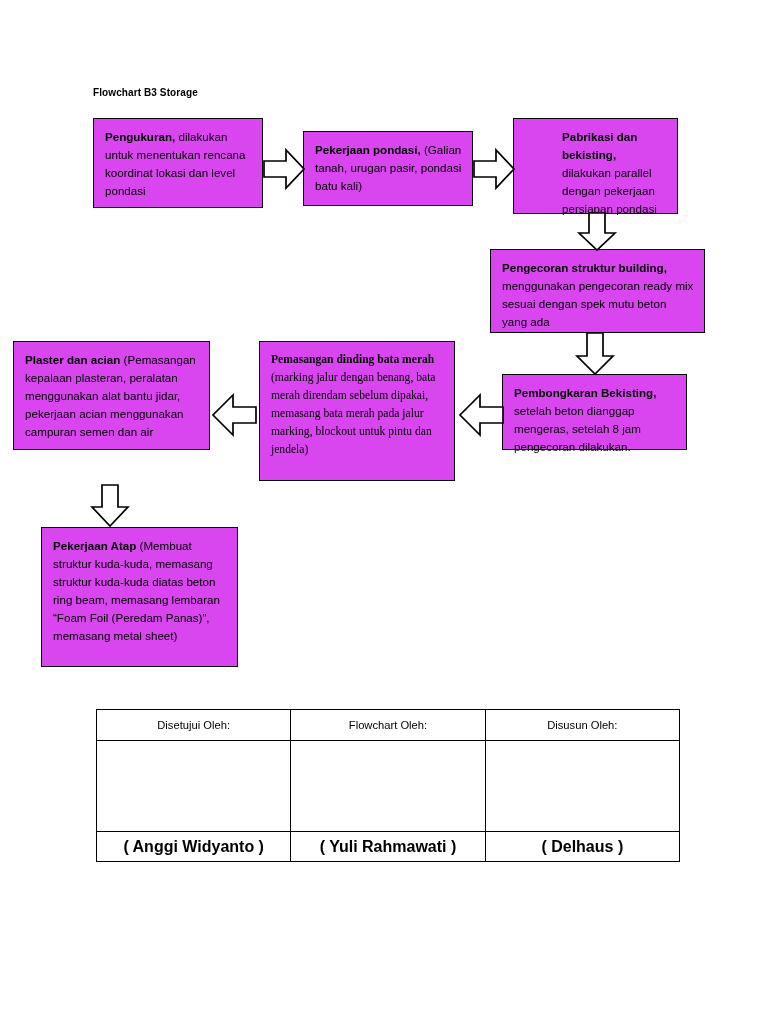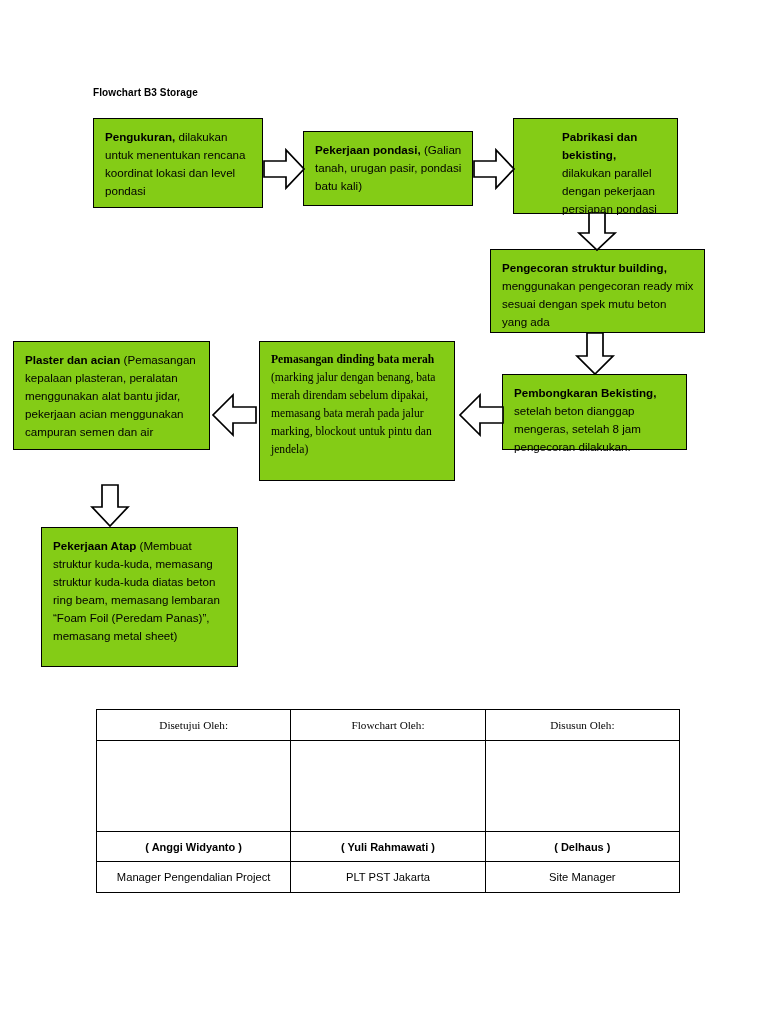--- a/index.html
+++ b/index.html
@@ -30,21 +30,21 @@
     font-weight: bold;
     letter-spacing: 0.1px;
     white-space: nowrap;
   }
 
   
   .node {
     position: absolute;
     box-sizing: border-box;
     border: 1.6px solid #000000;
-    background: #84cc16;
+    background: #d946ef;
     font-size: 11.6px;
     line-height: 1.55;
     padding: 9px 10px 6px 11px;
   }
   .node .b { font-weight: bold; }
 
   #node-pengukuran   { left: 93px;  top: 118px; width: 170px; height: 90px; }
   #node-pondasi      { left: 303px; top: 131px; width: 170px; height: 75px; }
   #node-pabrikasi    { left: 513px; top: 118px; width: 165px; height: 96px; padding-left: 48px; }
   #node-pengecoran   { left: 490px; top: 249px; width: 215px; height: 84px; }
@@ -68,23 +68,23 @@
     border-collapse: collapse;
     table-layout: fixed;
   }
   .sign-table td {
     border: 1.4px solid #000000;
     text-align: center;
     vertical-align: middle;
     font-size: 11.2px;
     padding: 4px 2px;
   }
-  .sign-table .row-head td { height: 22px; font-family: Liberation Serif, serif; }
+  .sign-table .row-head td { height: 22px; }
   .sign-table .row-blank td { height: 82px; }
-  .sign-table .row-name td { height: 21px; font-weight: bold; font-size: 11px; }
+  .sign-table .row-name td { height: 21px; font-weight: bold; font-size: 16px; }
   .sign-table .row-role td { height: 22px; }
 </style>
 </head>
 <body>
 
 <div class="page">
 
   <div class="chart-title">Flowchart B3 Storage</div>
 
   <div class="node" id="node-pengukuran">
@@ -171,21 +171,16 @@
       <tr class="row-blank">
         <td></td>
         <td></td>
         <td></td>
       </tr>
       <tr class="row-name">
         <td>( Anggi Widyanto )</td>
         <td>( Yuli Rahmawati )</td>
         <td>( Delhaus )</td>
       </tr>
-      <tr class="row-role">
-        <td>Manager Pengendalian Project</td>
-        <td>PLT PST Jakarta</td>
-        <td>Site Manager</td>
-      </tr>
     </tbody>
   </table>
 
 </div>
 
 </body></html>

